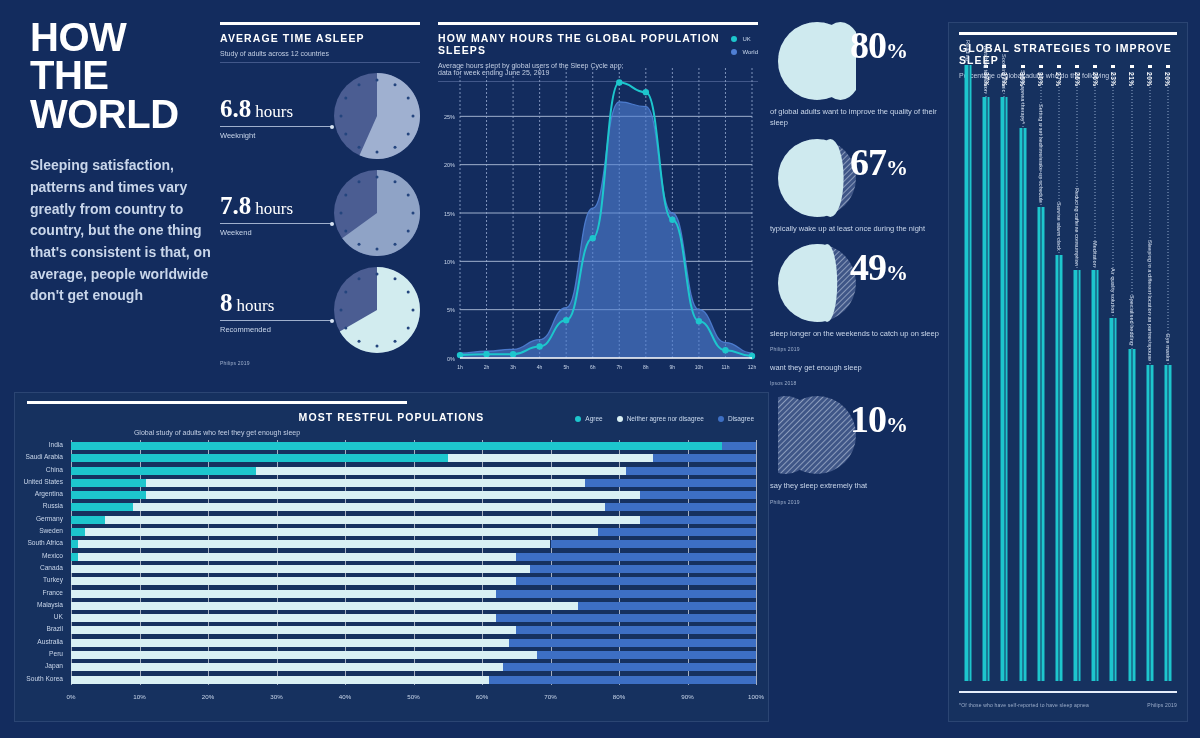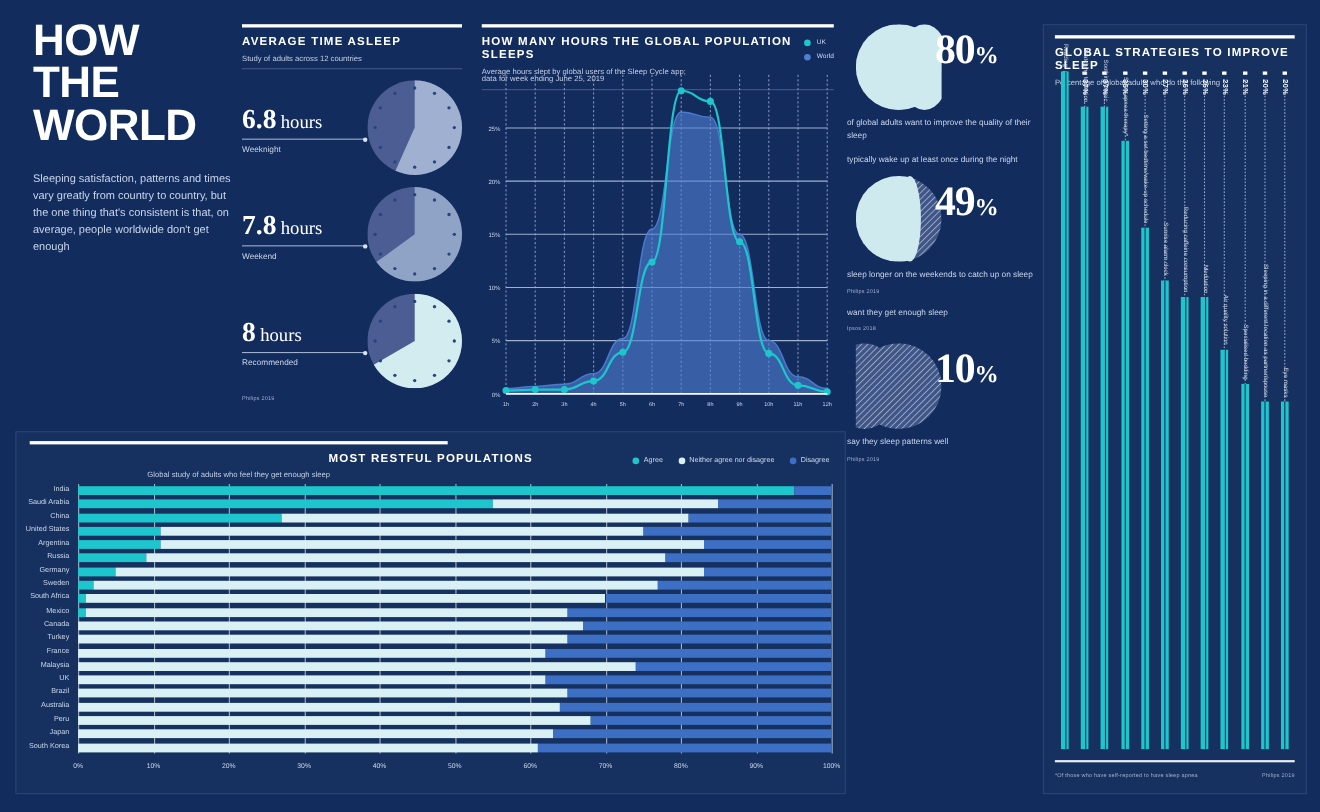--- a/index.html
+++ b/index.html
@@ -23,21 +23,21 @@
   .sec-sub { border-bottom:1px solid #42588a; }
   .src { font-size:5px; color:#9fb0cd; letter-spacing:.2px; }
 
   
   #hero { left:30px; top:18px; width:185px; }
   #hero .h1 {
     font-size:40px; font-weight:bold; line-height:.96;
     letter-spacing:-0.5px;
   }
   #hero .lede {
-    margin-top:22px; font-size:10px; line-height:1.55; color:#c9d6ea;
+    margin-top:22px; font-size:14px; line-height:1.55; color:#c9d6ea;font-weight:bold;
   }
 
   
   #clocks { left:220px; top:22px; width:200px; }
   .clock-row { position:relative; height:97px;text-decoration:underline; }
   .clock-num {
     position:absolute; left:0; top:32px; width:118px;
     font-family:"Liberation Serif", serif;
   }
   .clock-num .big { font-size:25px; font-weight:bold; }
@@ -300,20 +300,37 @@
               <rect x="0" y="0" width="62.4" height="78"></rect>
             </clipPath>
             <ellipse cx="62.4" cy="39" rx="23.4" ry="39" fill="#cfeaef"></ellipse>
             <circle cx="39" cy="39" r="39" fill="#cfeaef" clip-path="url(#cp0)"></circle>
           </svg></div>
         <div class="pct-num"><span>80</span><span class="sym">%</span></div>
       </div>
       <div class="pct-cap">of global adults want to improve the quality of their sleep</div>
     </div>
     <div class="pct-block">
+      <div class="pct-top">
+        <div class="pct-circle"><svg width="78" height="78" viewBox="0 0 78 78">
+            <defs>
+              <pattern id="hatch1" width="4" height="4" patternTransform="rotate(45)" patternUnits="userSpaceOnUse">
+                <rect width="4" height="4" fill="#3f5687"></rect>
+                <line x1="0" y1="0" x2="0" y2="4" stroke="#d7e2f2" stroke-width="1"></line>
+              </pattern>
+            </defs>
+            <circle cx="39" cy="39" r="39" fill="url(#hatch1)"></circle>
+            <clipPath id="cp1">
+              <rect x="0" y="0" width="52.3" height="78"></rect>
+            </clipPath>
+            <ellipse cx="52.3" cy="39" rx="13.3" ry="39" fill="#cfeaef"></ellipse>
+            <circle cx="39" cy="39" r="39" fill="#cfeaef" clip-path="url(#cp1)"></circle>
+          </svg></div>
+        <div class="pct-num"><span>67</span><span class="sym">%</span></div>
+      </div>
       <div class="pct-cap">typically wake up at least once during the night</div>
     </div>
     <div class="pct-block">
       <div class="pct-top">
         <div class="pct-circle"><svg width="78" height="78" viewBox="0 0 78 78">
             <defs>
               <pattern id="hatch2" width="4" height="4" patternTransform="rotate(45)" patternUnits="userSpaceOnUse">
                 <rect width="4" height="4" fill="#3f5687"></rect>
                 <line x1="0" y1="0" x2="0" y2="4" stroke="#d7e2f2" stroke-width="1"></line>
               </pattern>
@@ -346,21 +363,21 @@
             <circle cx="39" cy="39" r="39" fill="url(#hatch4)"></circle>
             <clipPath id="cp4">
               <rect x="0" y="0" width="7.8" height="78"></rect>
             </clipPath>
             <ellipse cx="7.8" cy="39" rx="31.2" ry="39" fill="#cfeaef" opacity="0"></ellipse>
             <circle cx="39" cy="39" r="39" fill="#cfeaef" clip-path="url(#cp4)"></circle>
             <ellipse cx="7.8" cy="39" rx="31.2" ry="39" fill="url(#hatch4)"></ellipse>
           </svg></div>
         <div class="pct-num"><span>10</span><span class="sym">%</span></div>
       </div>
-      <div class="pct-cap">say they sleep patterns well</div>
+      <div class="pct-cap">say they sleep extremely that</div>
       <div class="src pct-src">Philips 2019</div>
     </div>
   </div>
 
 <div class="panel" id="restful">
   <div class="rp-inner">
     <div class="rule-top" style="width:380px"></div>
     <div class="sec-title">MOST RESTFUL POPULATIONS</div>
     <div class="sec-sub" style="width:380px;border-bottom:none">Global study of adults who feel they get enough sleep</div>
     <div class="rp-legend">

